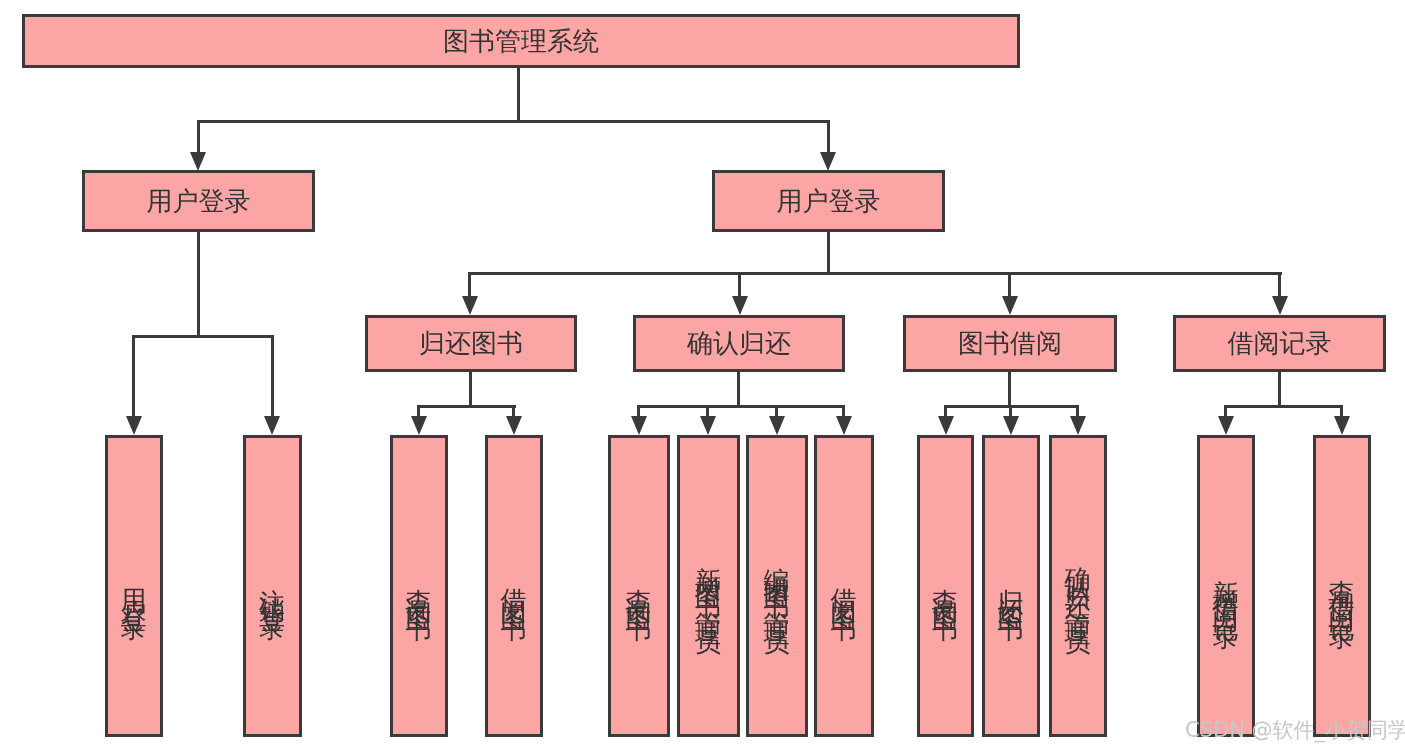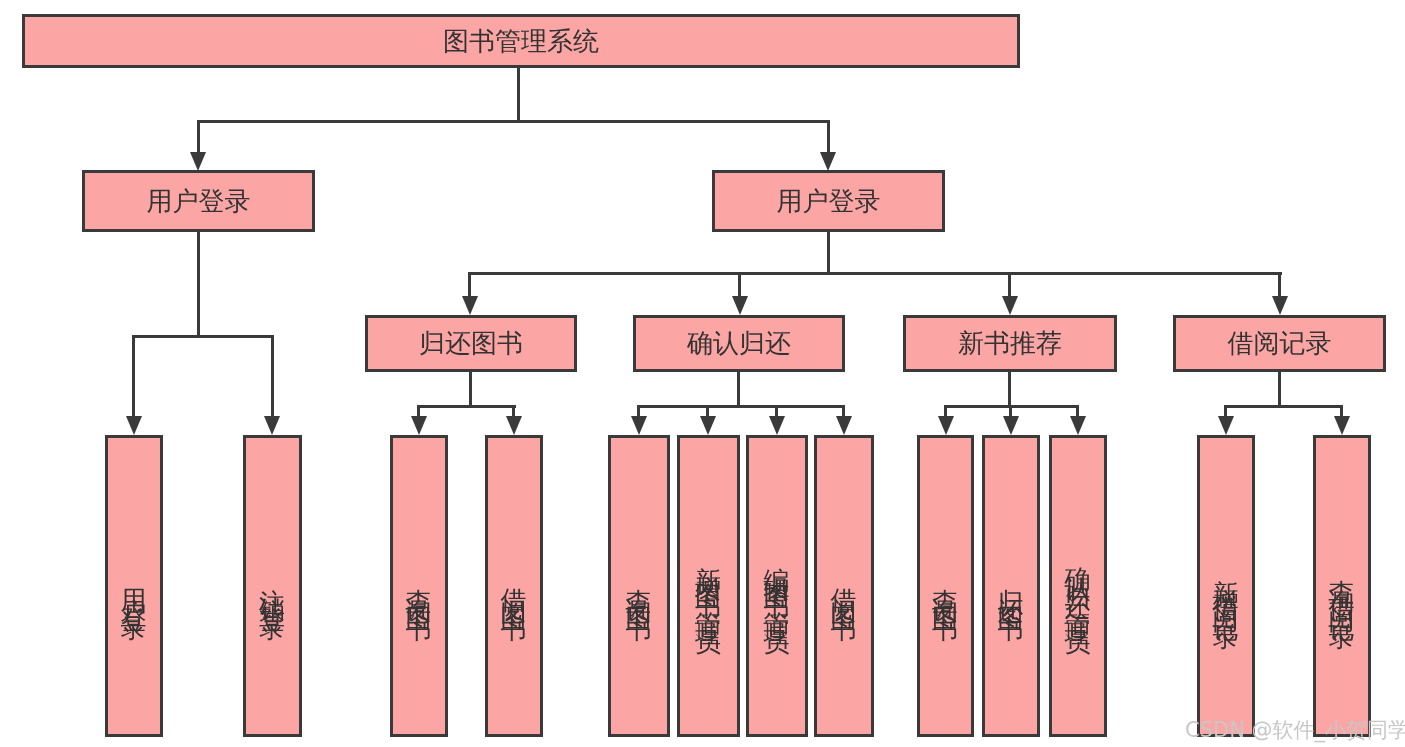--- a/index.html
+++ b/index.html
@@ -54,21 +54,21 @@
 
 <div class="node h" style="left:365px;top:315px;width:212px;height:57px">
   <span>归还图书</span>
 </div>
 
 <div class="node h" style="left:633px;top:315px;width:212px;height:57px">
   <span>确认归还</span>
 </div>
 
 <div class="node h" style="left:903px;top:315px;width:214px;height:57px">
-  <span>新书推荐</span>
+  <span>图书借阅</span>
 </div>
 
 <div class="node h" style="left:1173px;top:315px;width:213px;height:57px">
   <span>借阅记录</span>
 </div>
 
 <div class="node v" style="left:105px;top:435px;width:58px;height:302px">
   <span>用户登录</span>
 </div>
 <div class="node v" style="left:243px;top:435px;width:59px;height:302px">

